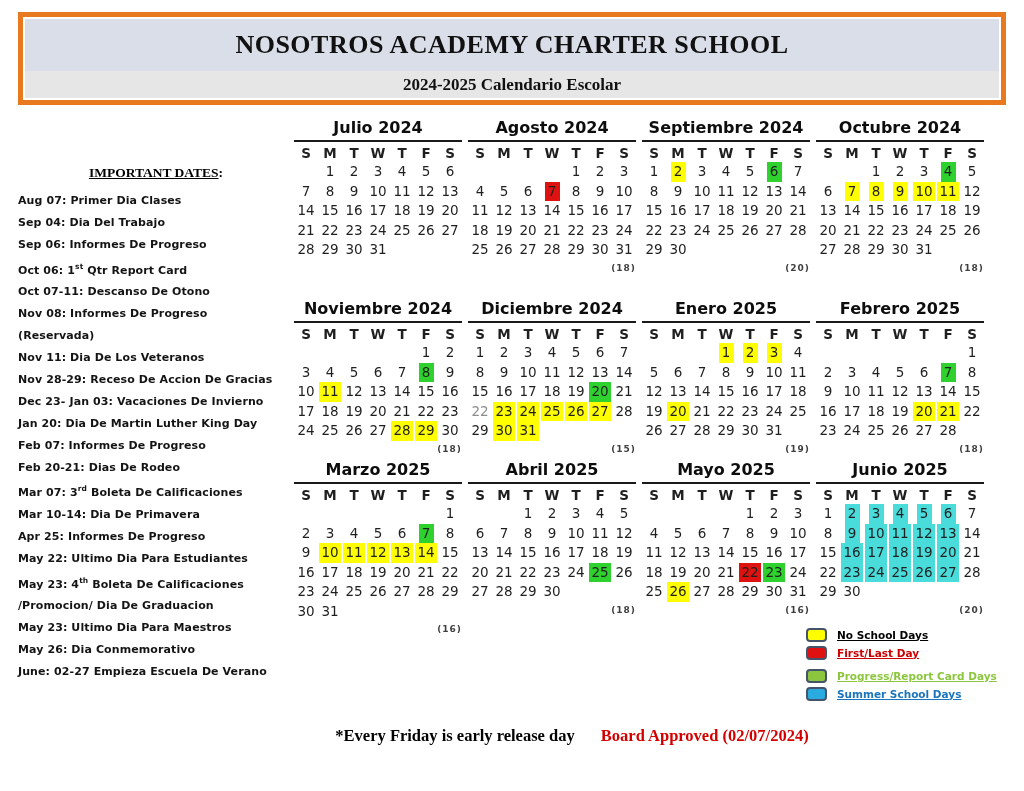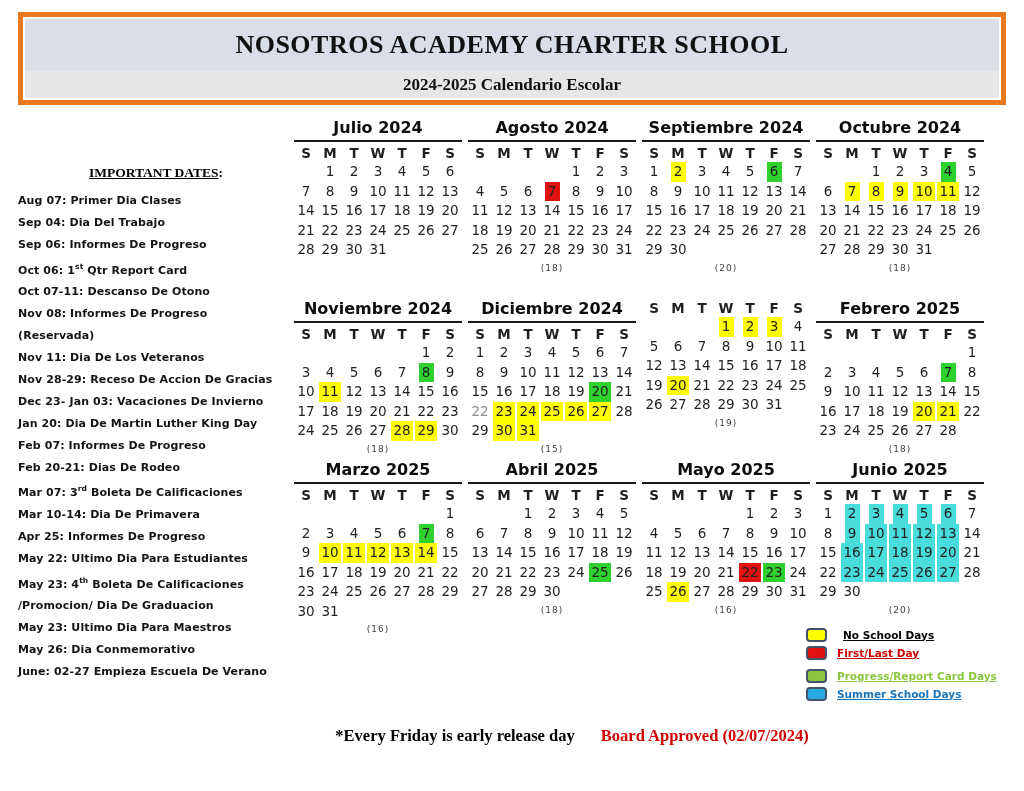--- a/index.html
+++ b/index.html
@@ -56,21 +56,21 @@
   }
   .day-row, .day-grid { display:grid; grid-template-columns:repeat(7,24px); }
   .day-head .cell { font-weight:bold; font-size:13.5px; height:18px; }
   .cell { text-align:center; line-height:19.5px; font-size:13.5px; color:#1f1f1f; height:19.5px; }
   .num { display:inline-block; min-width:15px; padding:0 2px; }
   .hl-yellow { background:var(--yellow); }
   .hl-green  { background:var(--green); }
   .hl-red    { background:var(--red); }
   .hl-cyan   { background:var(--cyan); }
   .muted     { color:#8d8d8d; }
-  .month-count { text-align:center; font-size:9px; color:#3f3f3f; margin-top:3px; letter-spacing:1px; }
+  .month-count { text-align:right; font-size:9px; color:#3f3f3f; margin-top:3px; letter-spacing:1px;font-weight:bold; }
 
   
   .legend { position:absolute; left:806px; top:628px; }
   .legend-row { display:flex; align-items:center; height:13px; margin-bottom:5px; }
   .legend-row.gap-before { margin-top:10px;align-items:center; }
   .legend-box {
     width:21px; height:14px; border:2px solid #44546A; border-radius:4px;
     margin-right:10px; flex:0 0 auto;
   }
   .legend-label { font-size:10.5px; font-weight:bold; text-decoration:underline; white-space:nowrap; }
@@ -407,20 +407,21 @@
         <span class="cell"><span class="num hl-yellow">26</span></span>
         <span class="cell"><span class="num hl-yellow">27</span></span>
         <span class="cell"><span class="num">28</span></span>
         <span class="cell"><span class="num">29</span></span>
         <span class="cell"><span class="num hl-yellow">30</span></span>
         <span class="cell"><span class="num hl-yellow">31</span></span>
       </div>
       <div class="month-count">(15)</div>
     </div>
     <div class="month">
+      <div class="month-title">Enero 2025</div>
       <div class="day-row day-head">
         <span class="cell">S</span>
         <span class="cell">M</span>
         <span class="cell">T</span>
         <span class="cell">W</span>
         <span class="cell">T</span>
         <span class="cell">F</span>
         <span class="cell">S</span>
       </div>
       <div class="day-grid">
@@ -702,21 +703,21 @@
         <span class="cell"><span class="num">29</span></span>
         <span class="cell"><span class="num">30</span></span>
       </div>
       <div class="month-count">(20)</div>
     </div>
   </div>
 
 <div class="legend" id="legend">
     <div class="legend-row">
       <span class="legend-box" style="background: rgb(255, 255, 0);"></span>
-      <span class="legend-label" style="color: rgb(0, 0, 0); margin-left: 6px;">No School Days</span>
+      <span class="legend-label" style="color: rgb(0, 0, 0);">No School Days</span>
     </div>
     <div class="legend-row">
       <span class="legend-box" style="background: rgb(224, 17, 17);"></span>
       <span class="legend-label" style="color: rgb(204, 0, 0);">First/Last Day</span>
     </div>
     <div class="legend-row gap-before">
       <span class="legend-box" style="background: rgb(140, 198, 63);"></span>
       <span class="legend-label" style="color: rgb(140, 198, 63);">Progress/Report Card Days</span>
     </div>
     <div class="legend-row">

